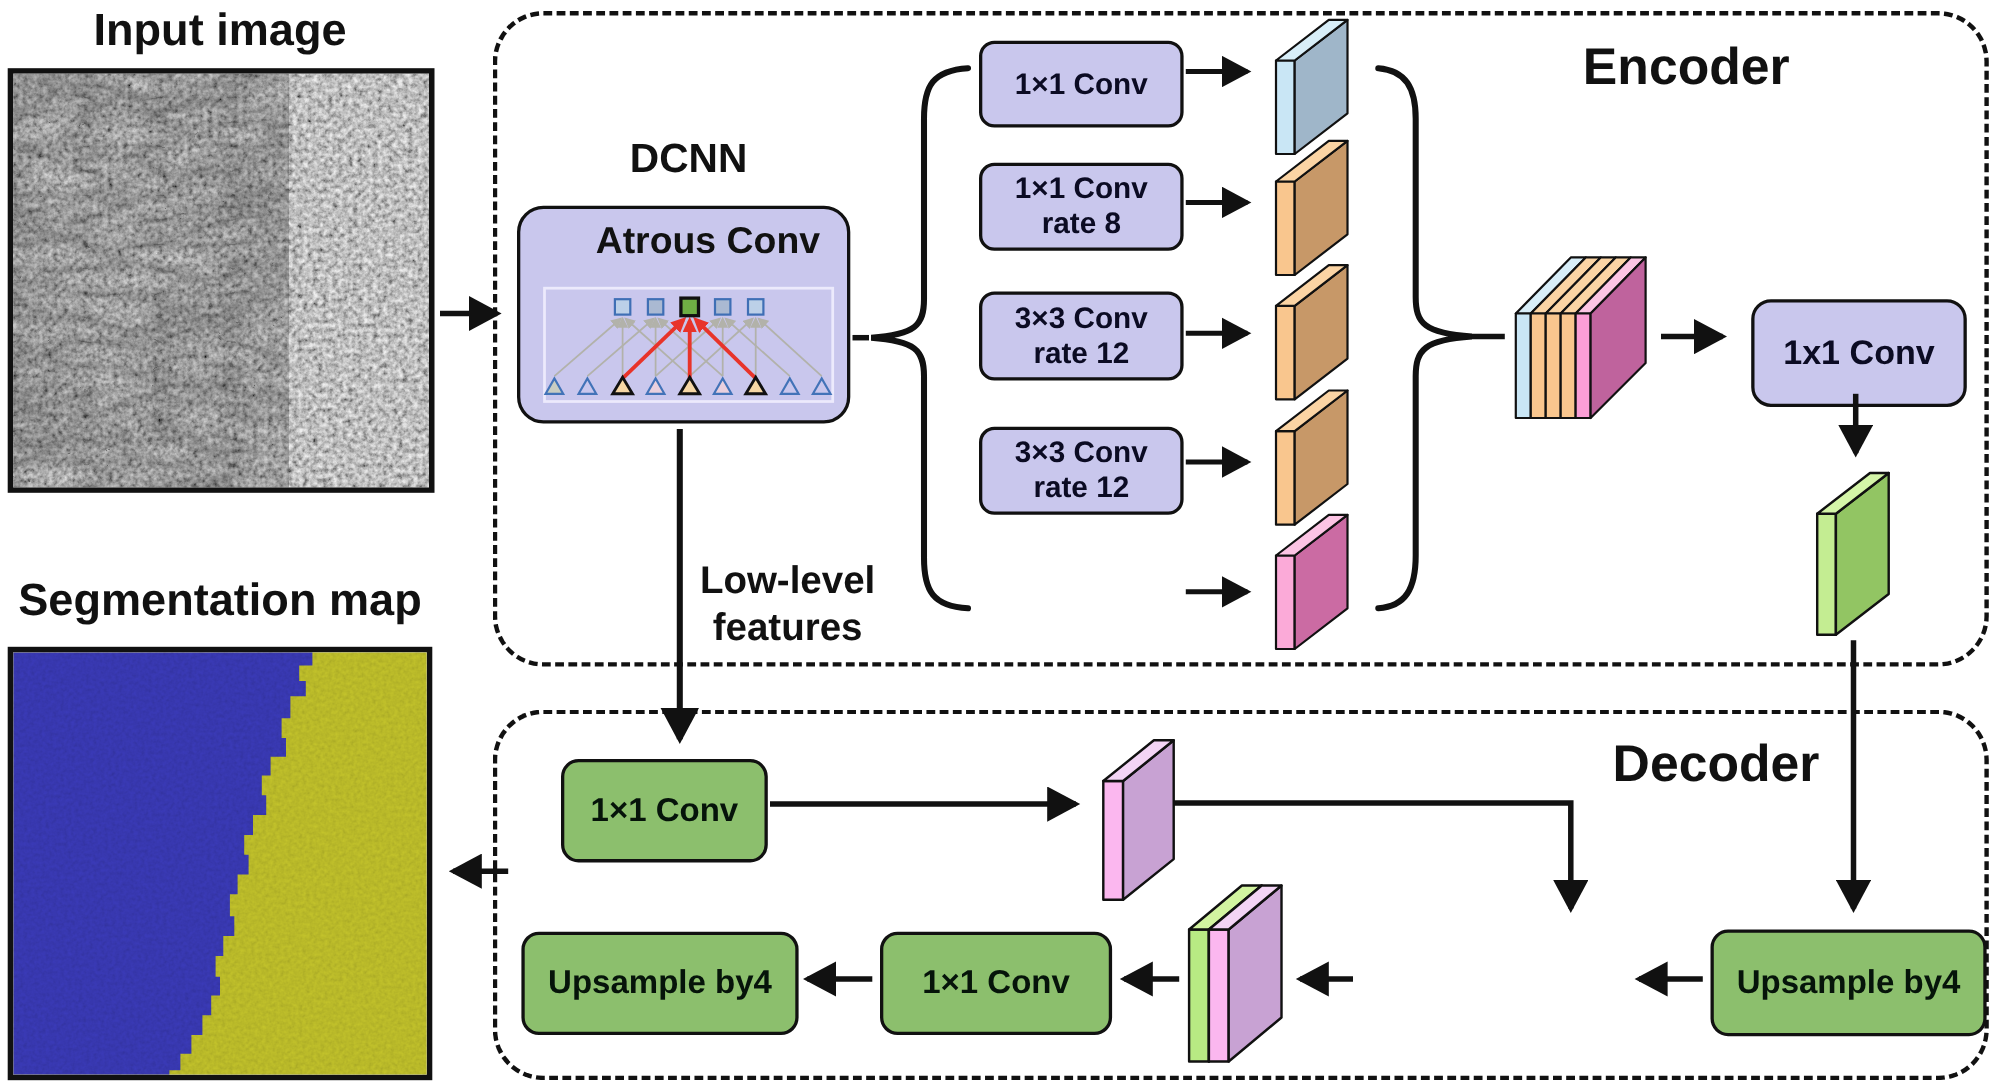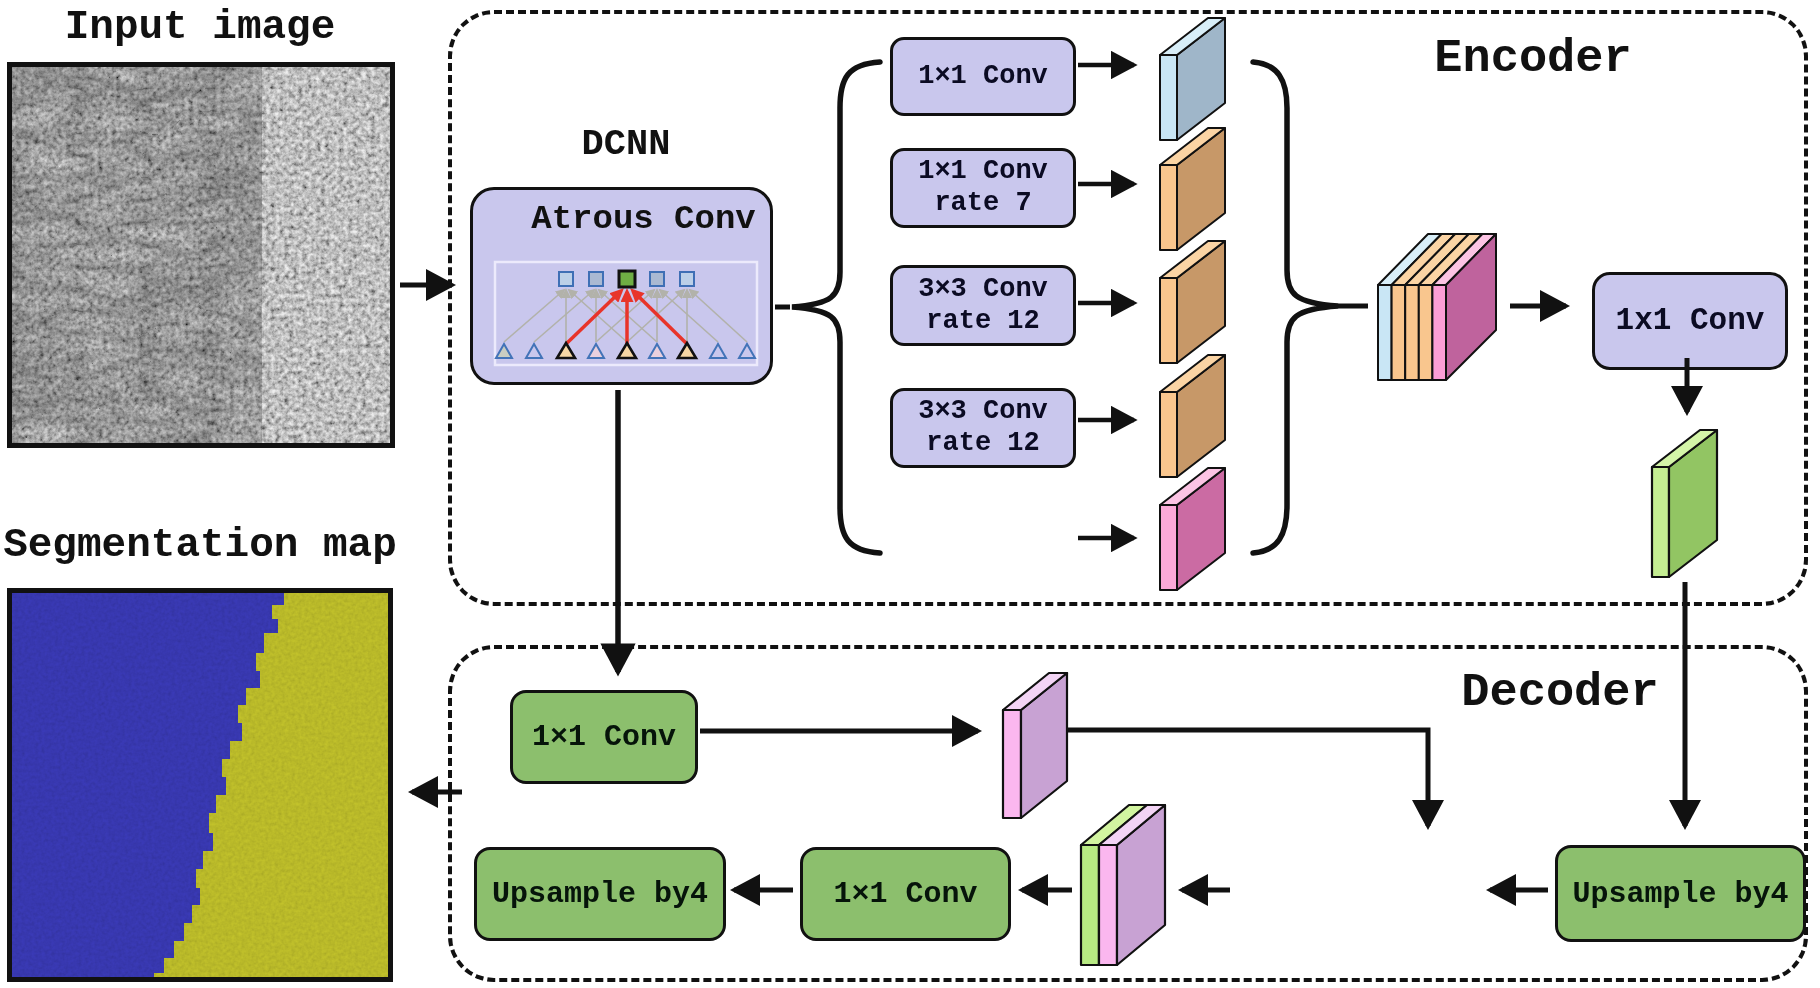--- a/index.html
+++ b/index.html
@@ -1,17 +1,17 @@
 <!DOCTYPE html>
 <html><head>
 <meta charset="utf-8">
 <style>
   html,body{margin:0;padding:0;background:#fff;}
   #stage{position:relative;width:1820px;height:988px;background:#fff;overflow:hidden;
-         font-family:Liberation Mono, monospace;}
+         font-family:Liberation Sans, sans-serif;}
   .abs{position:absolute;}
   .ttl{font-weight:bold;color:#111;text-align:center;}
   .dashbox{position:absolute;border:4px dashed #111;border-radius:46px;}
   .lavbox{position:absolute;background:#c9c7ed;border:3px solid #111;border-radius:14px;
           display:flex;flex-direction:column;align-items:center;justify-content:center;
           font-weight:bold;font-size:27px;line-height:1.18;color:#0b0b23;text-align:center;}
   .greenbox{position:absolute;background:#8cbf6d;border:3px solid #111;border-radius:16px;
           display:flex;align-items:center;justify-content:center;
           font-weight:bold;font-size:30px;color:#06140a;text-align:center;}
   .imgpanel{position:absolute;border:5px solid #111;box-sizing:border-box;}
@@ -85,35 +85,39 @@
   <div class="abs" style="left:470px;top:187px;width:303px;height:198px;background:#c9c7ed;
        border:3px solid #111;border-radius:24px;box-sizing:border-box;padding-left:44px;">
     <div class="ttl" style="margin-top:10px;font-size:34px;">Atrous Conv</div>
   </div>
 
   <div class="lavbox" style="left:890px;top:37px;width:180px;height:73px;">
     <div>1×1 Conv</div>
   </div>
   <div class="lavbox" style="left:890px;top:148px;width:180px;height:74px;">
     <div>1×1 Conv</div>
-    <div>rate 7</div>
+    <div>rate 8</div>
   </div>
   <div class="lavbox" style="left:890px;top:265px;width:180px;height:75px;">
     <div>3×3 Conv</div>
     <div>rate 12</div>
   </div>
   <div class="lavbox" style="left:890px;top:388px;width:180px;height:74px;">
     <div>3×3 Conv</div>
     <div>rate 12</div>
   </div>
 
   <div class="lavbox" style="left:1592px;top:260px;width:190px;height:92px;font-size:31px;border-radius:18px;margin-top:12px;">
     <div>1x1 Conv</div>
   </div>
 
+  <div class="abs ttl" style="left:566px;top:506px;width:300px;font-size:35px;line-height:43px;">
+    <div>Low-level</div>
+    <div>features</div>
+  </div>
 
   <div class="greenbox" style="left:510px;top:690px;width:182px;height:88px;">
     <div>1×1 Conv</div>
   </div>
   <div class="greenbox" style="left:474px;top:847px;width:246px;height:88px;">
     <div>Upsample by4</div>
   </div>
   <div class="greenbox" style="left:800px;top:847px;width:205px;height:88px;">
     <div>1×1 Conv</div>
   </div>

